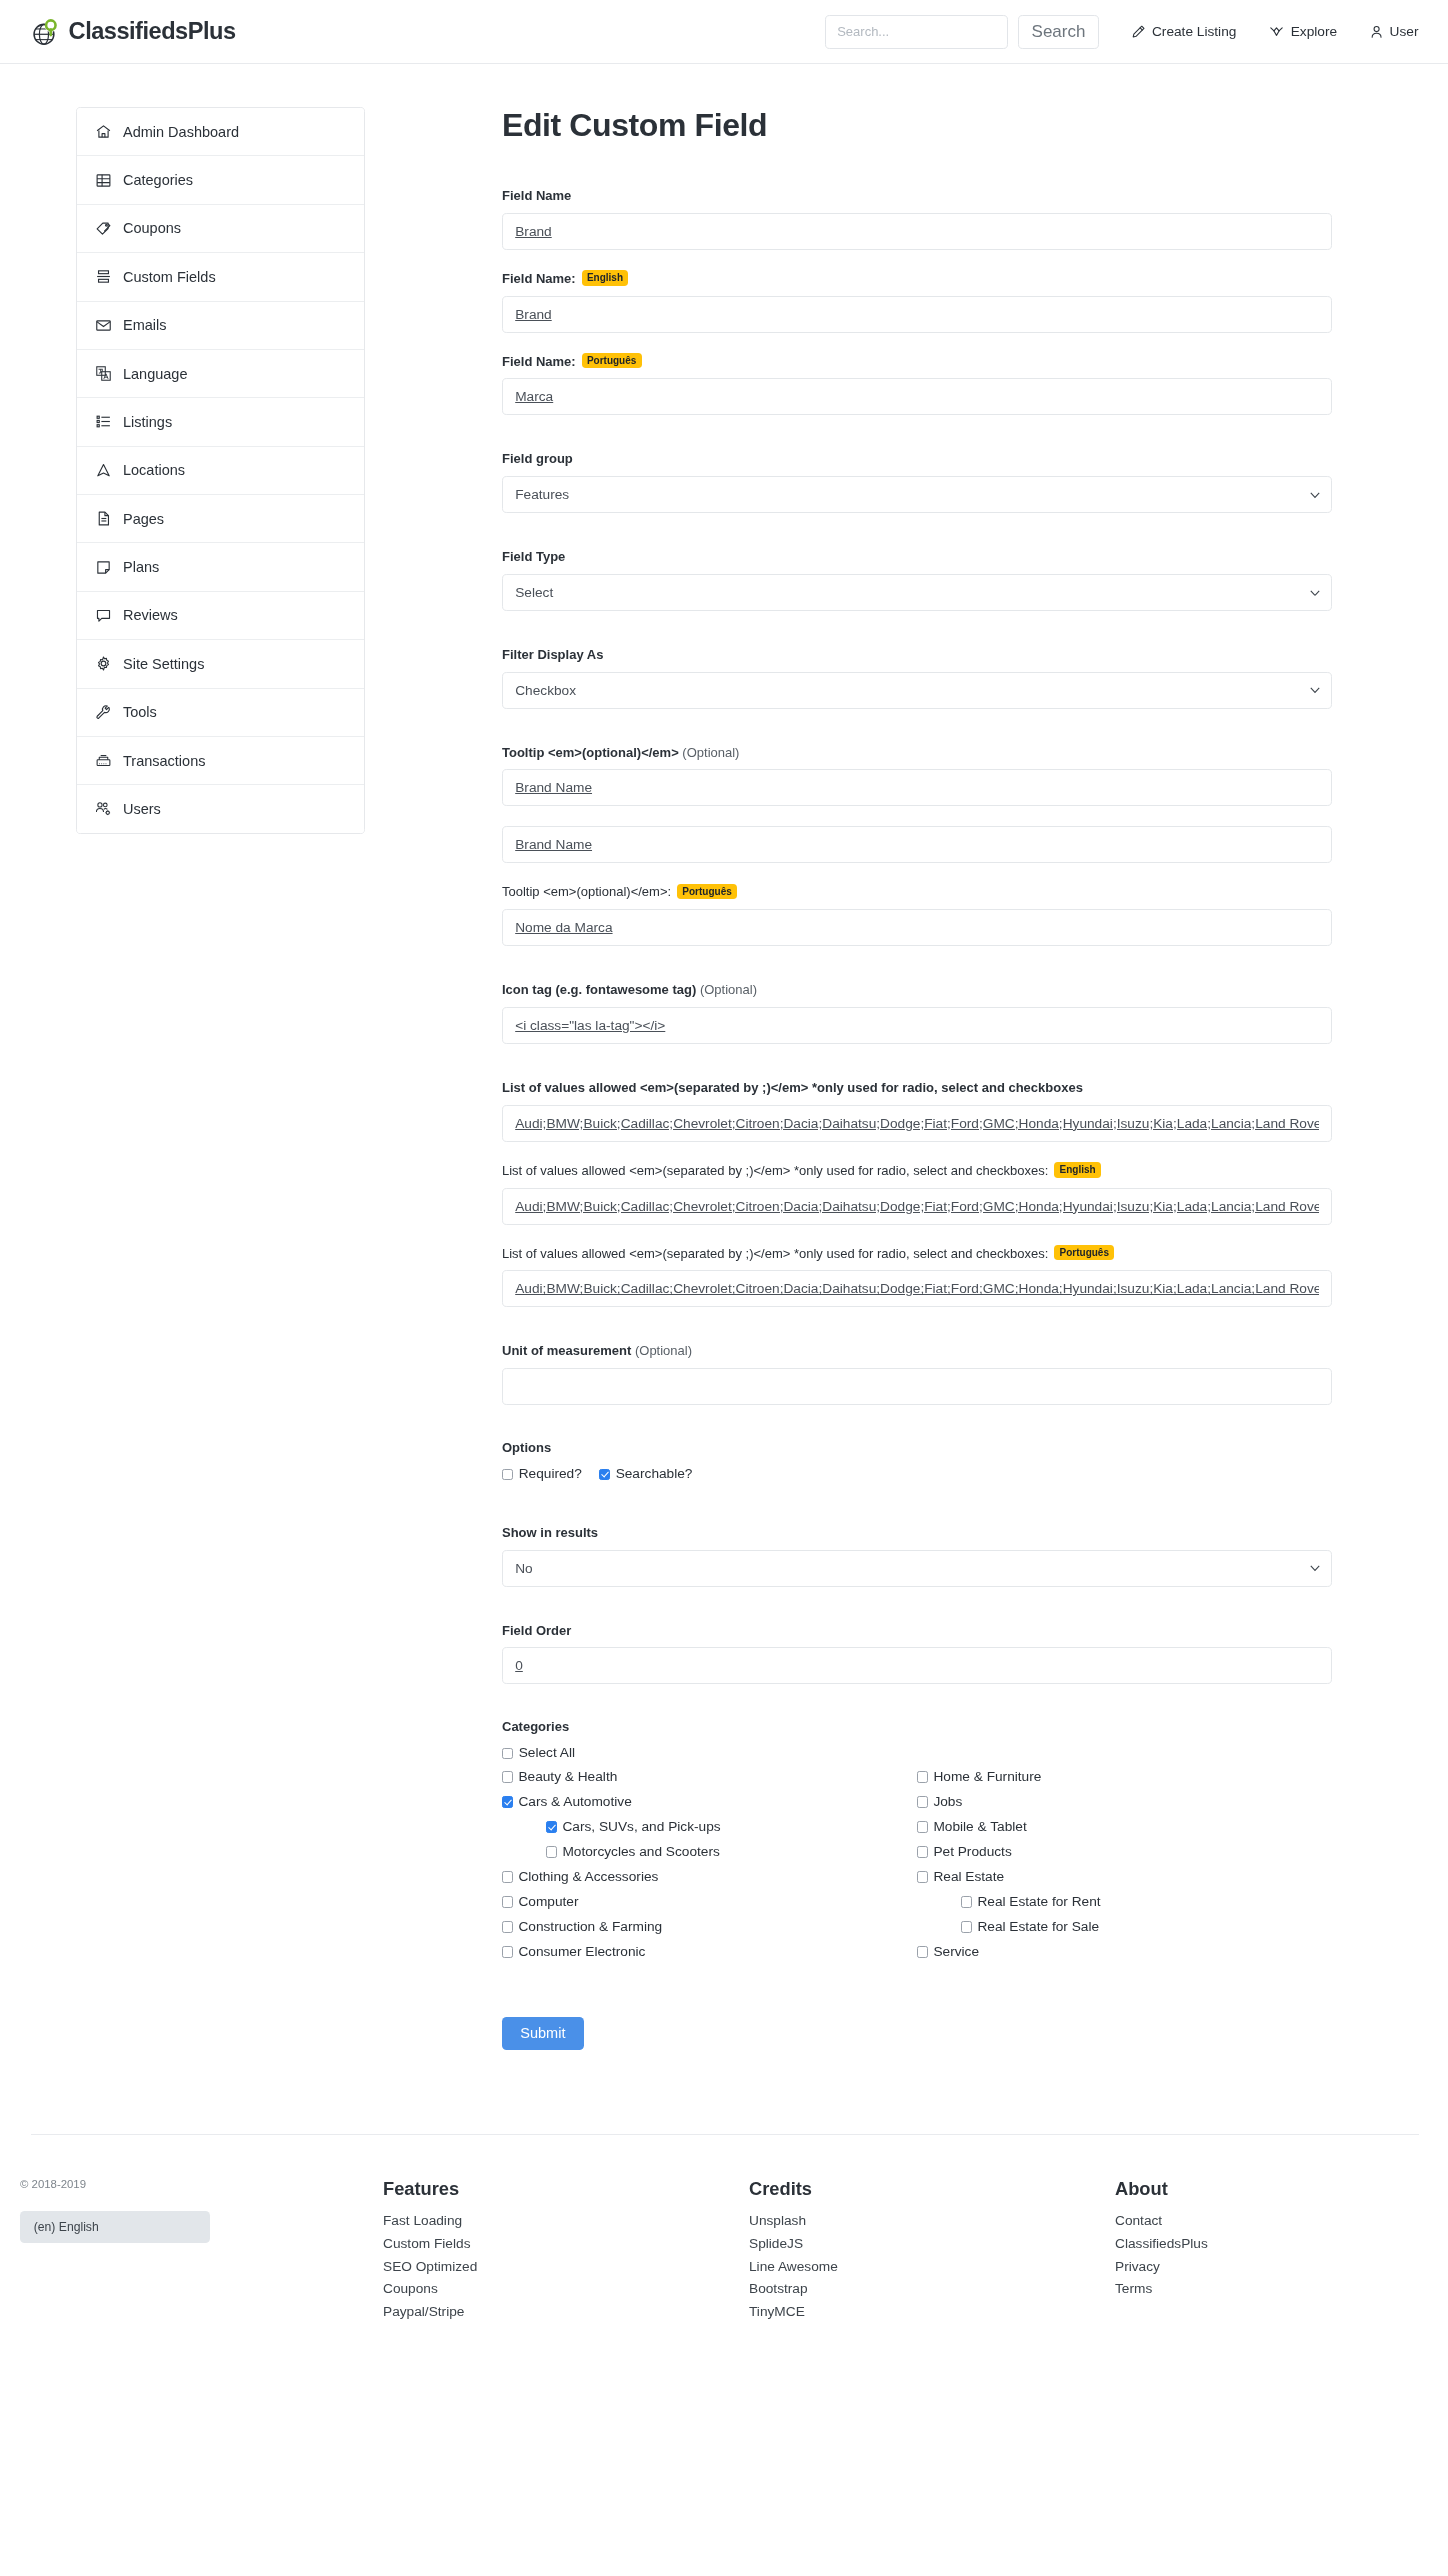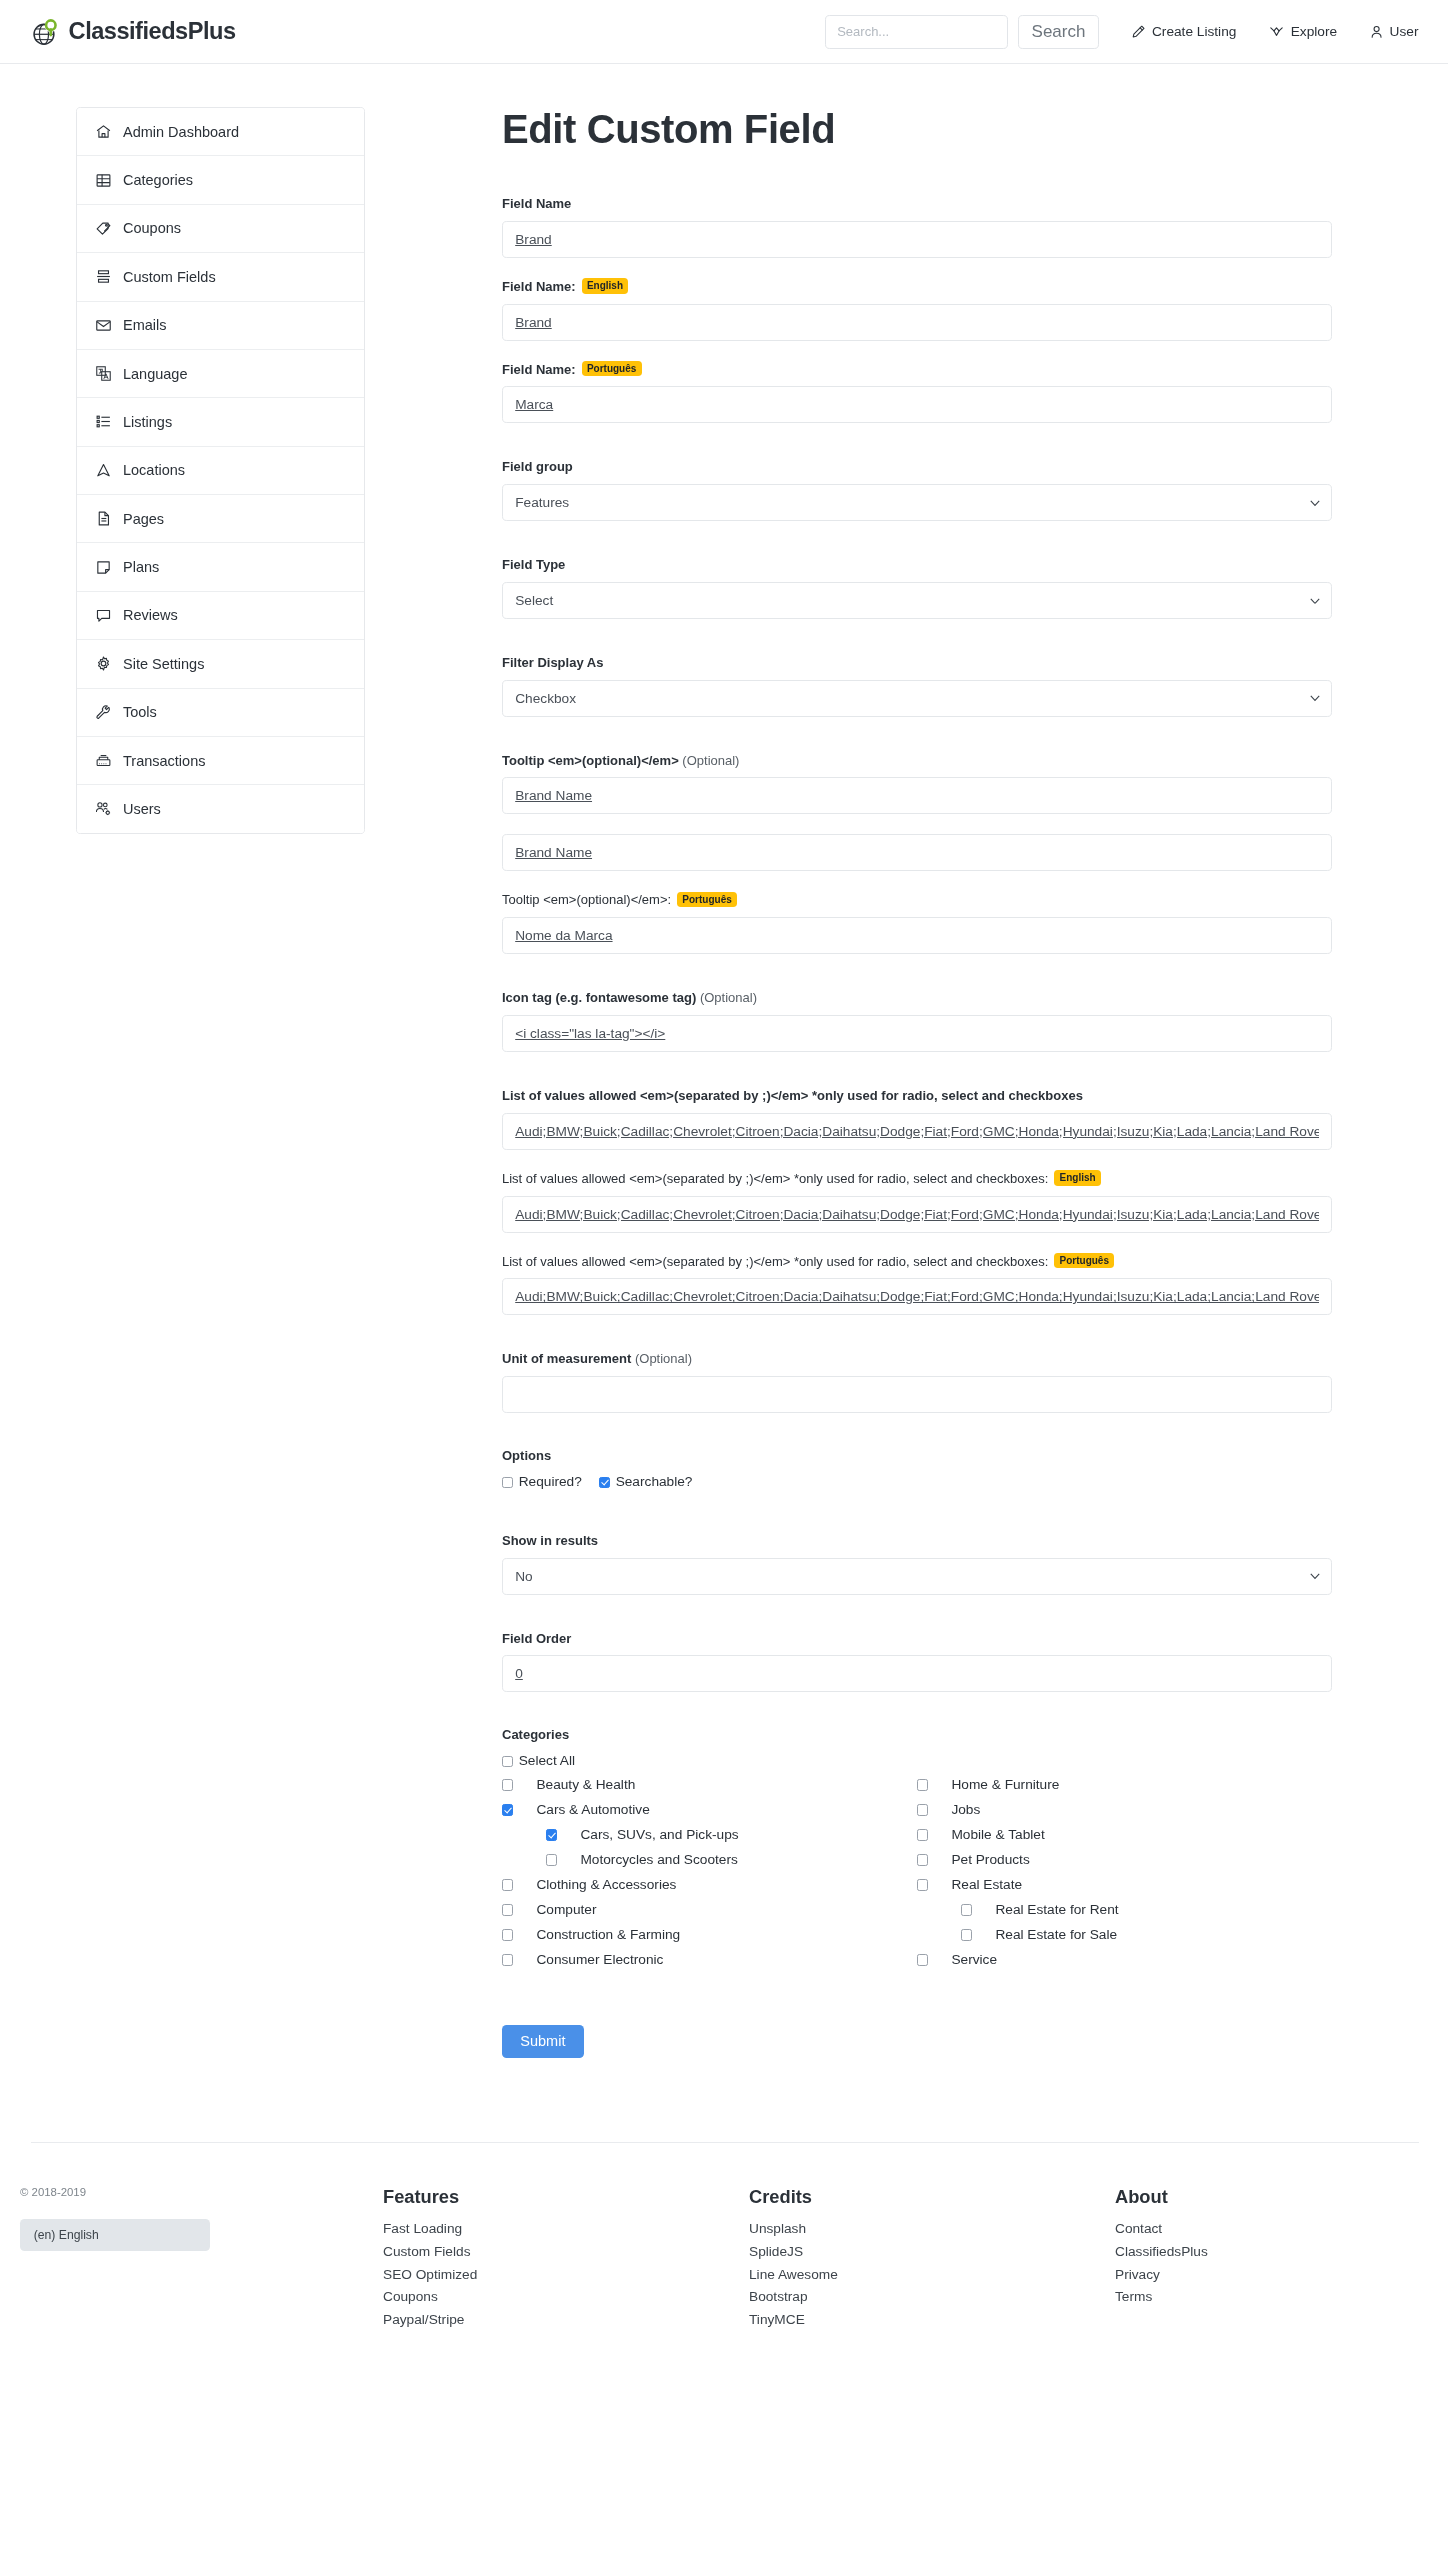--- a/index.html
+++ b/index.html
@@ -106,21 +106,21 @@
   .side-item:last-child{ border-bottom:none; }
   .side-item .ico{ width:17px; height:17px; flex:0 0 17px; display:block; }
 
   .main{
     flex:1;
     padding-left:137px;
     padding-right:84px;
     max-width:1051px;
   }
   .page-title{
-    font-size:40px;
+    font-size:32px;
     font-weight:bold;
     margin:0 0 43px 0;
     color:#2b3138;
     letter-spacing:-0.4px;
   }
 
   
   .fgroup{ margin-bottom:20px; }
   .flabel{
     display:block;
@@ -237,21 +237,21 @@
   .cats{
     display:grid;
     grid-template-columns:1fr 1fr;
     column-gap:0;
     margin-top:3px;
   }
   .cat-col{ }
   .cat-item{
     display:flex;
     align-items:center;
-    gap:20px;
+    gap:2px;
     font-size:13.7px;
     color:#2b3138;
     margin-bottom:10px;
   }
   .cat-item.sub{ padding-left:44px; }
 
   .submit-btn{
     margin-top:27.4px;
     background:#4a90e8;
     color:#fff;

